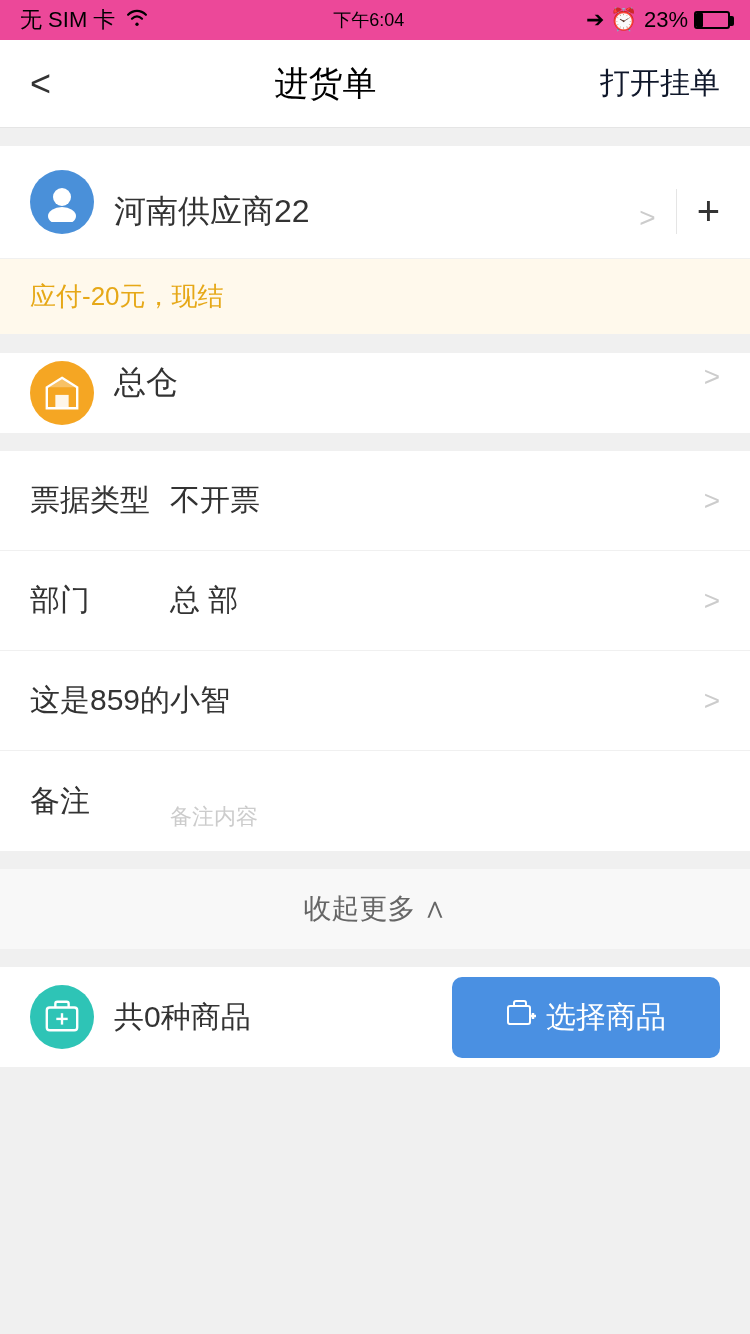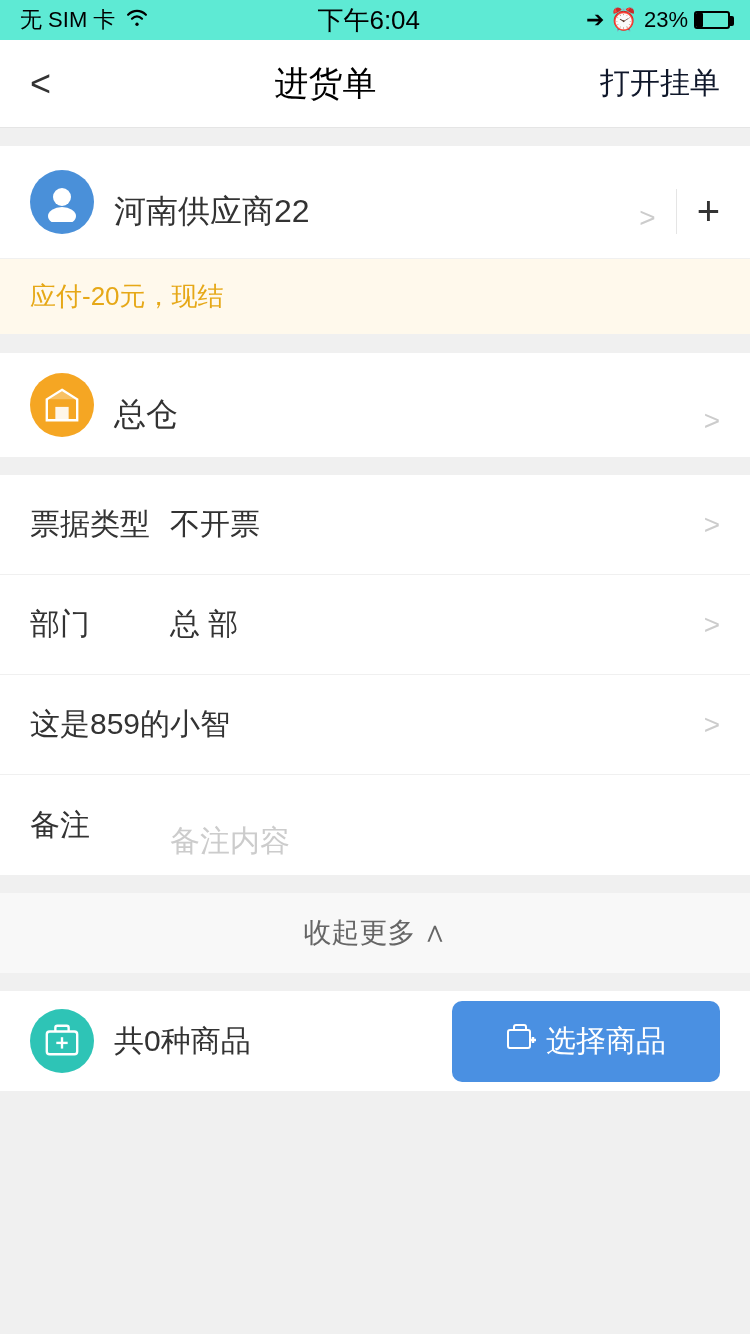--- a/index.html
+++ b/index.html
@@ -9,36 +9,36 @@
       min-height: 1334px;
       font-family: -apple-system, "PingFang SC", "Helvetica Neue", Arial, sans-serif;
       background: #f0f0f0;
       overflow-x: hidden;
     }
 
     
     .status-bar {
       width: 100%;
       height: 40px;
-      background: #5eead4;
+      background: #ec4899;
       display: flex;
       align-items: center;
       justify-content: space-between;
       padding: 0 20px;
       font-size: 24px;
     }
     .status-left {
       display: flex;
       align-items: center;
       gap: 8px;
       font-size: 22px;
       color: #000;
     }
     .status-center {
-      font-size: 26px;
+      font-size: 18px;
       font-weight: 500;
       color: #000;
     }
     .status-right {
       display: flex;
       align-items: center;
       gap: 6px;
       font-size: 22px;
       color: #000;
     }
@@ -125,22 +125,22 @@
       background: #fff9ec;
       padding: 20px 30px;
       font-size: 26px;
       color: #e6a817;
       border-bottom: 1px solid #f0f0f0;
     }
 
     
     .warehouse-row {
       display: flex;
-      align-items: flex-end;
-      padding: 20px 30px;
+      align-items: flex-start;
+      padding: 8px 30px;
       background: #fff;
     }
     .warehouse-icon {
       width: 64px;
       height: 64px;
       border-radius: 50%;
       background: #f5a623;
       display: flex;
       align-items: center;
       justify-content: center;
@@ -176,21 +176,21 @@
       width: 140px;
       flex-shrink: 0;
     }
     .form-value {
       flex: 1;
       font-size: 30px;
       color: #333;
     }
     .form-placeholder {
       flex: 1;
-      font-size: 30px;
+      font-size: 22px;
       color: #ccc;
       margin-top: 32px;
     }
     .form-chevron {
       color: #ccc;
       font-size: 28px;
     }
 
     
     .collapse-row {

